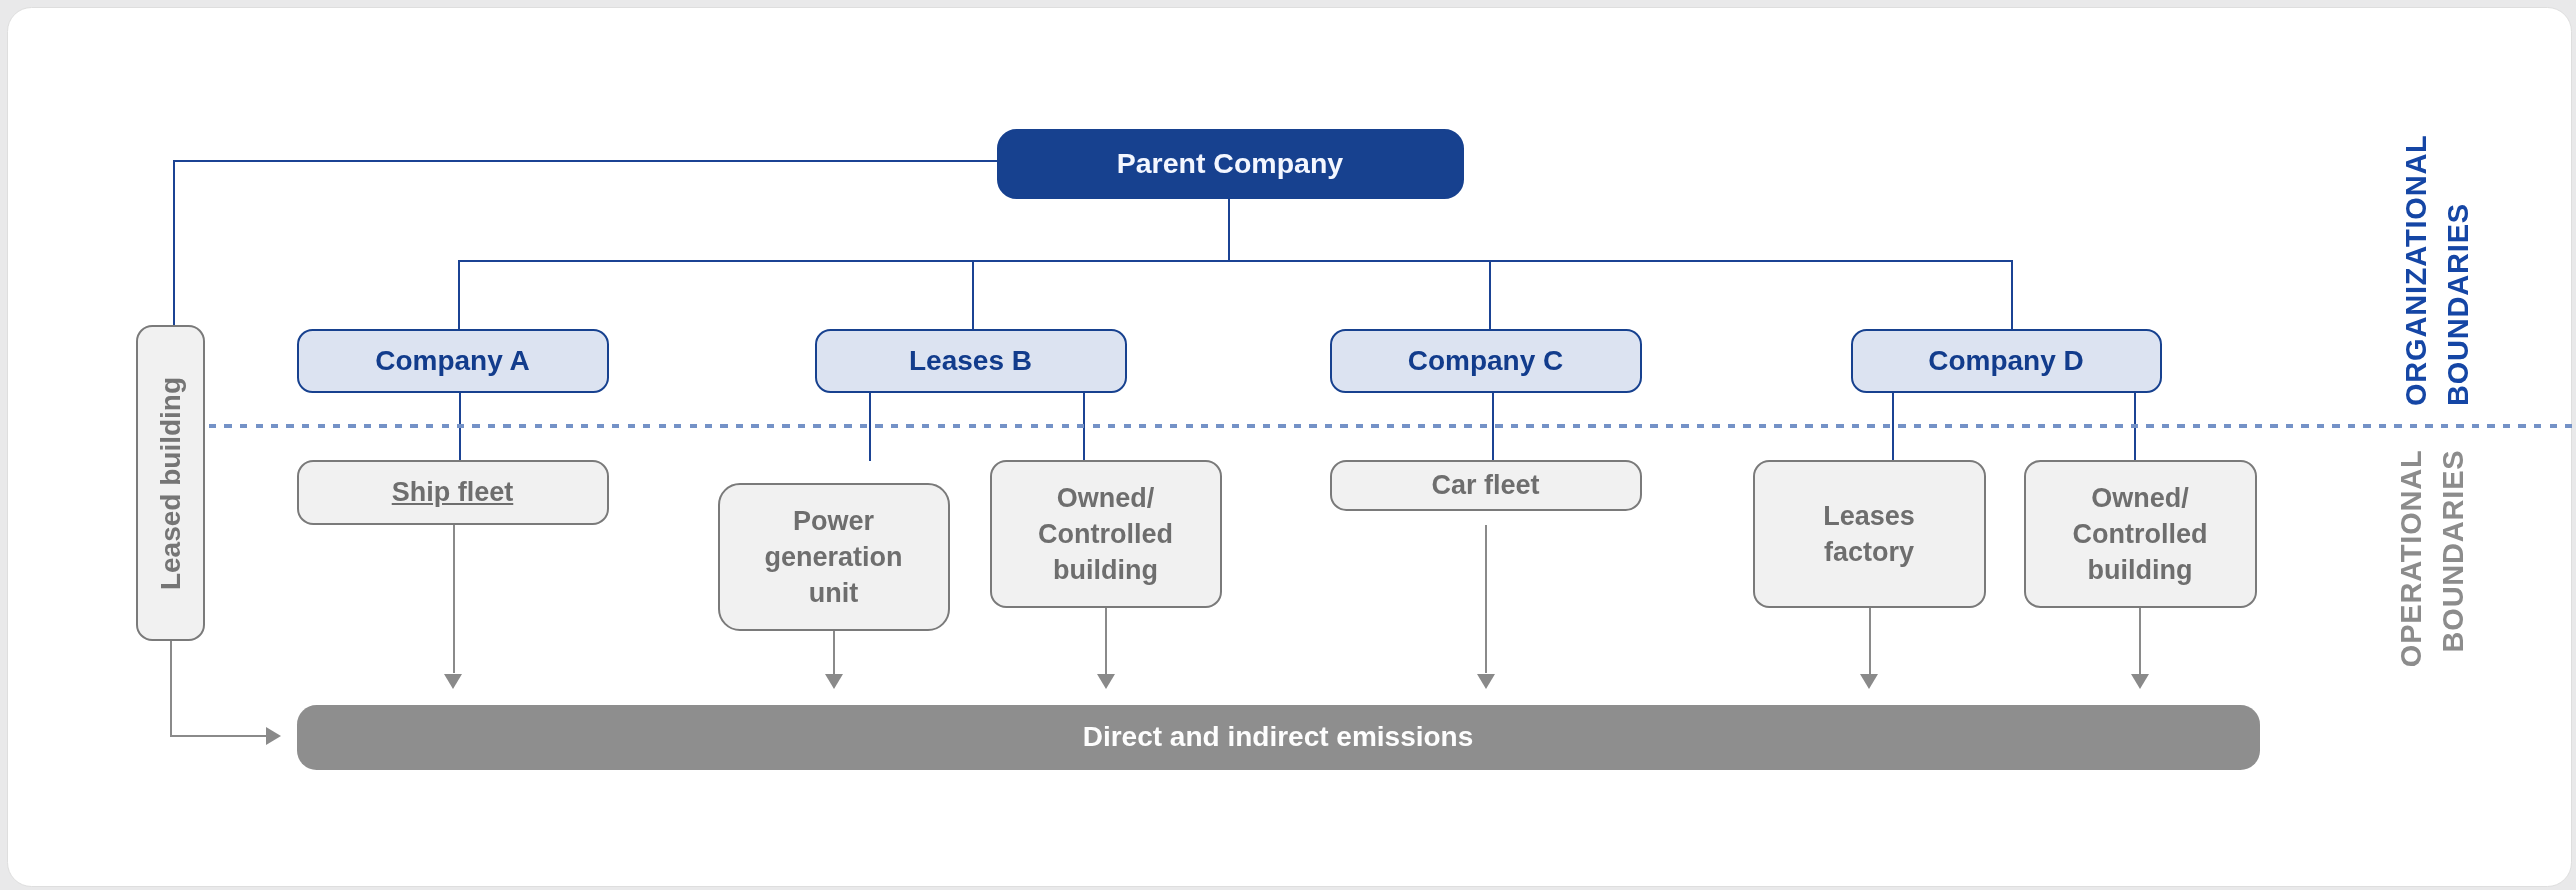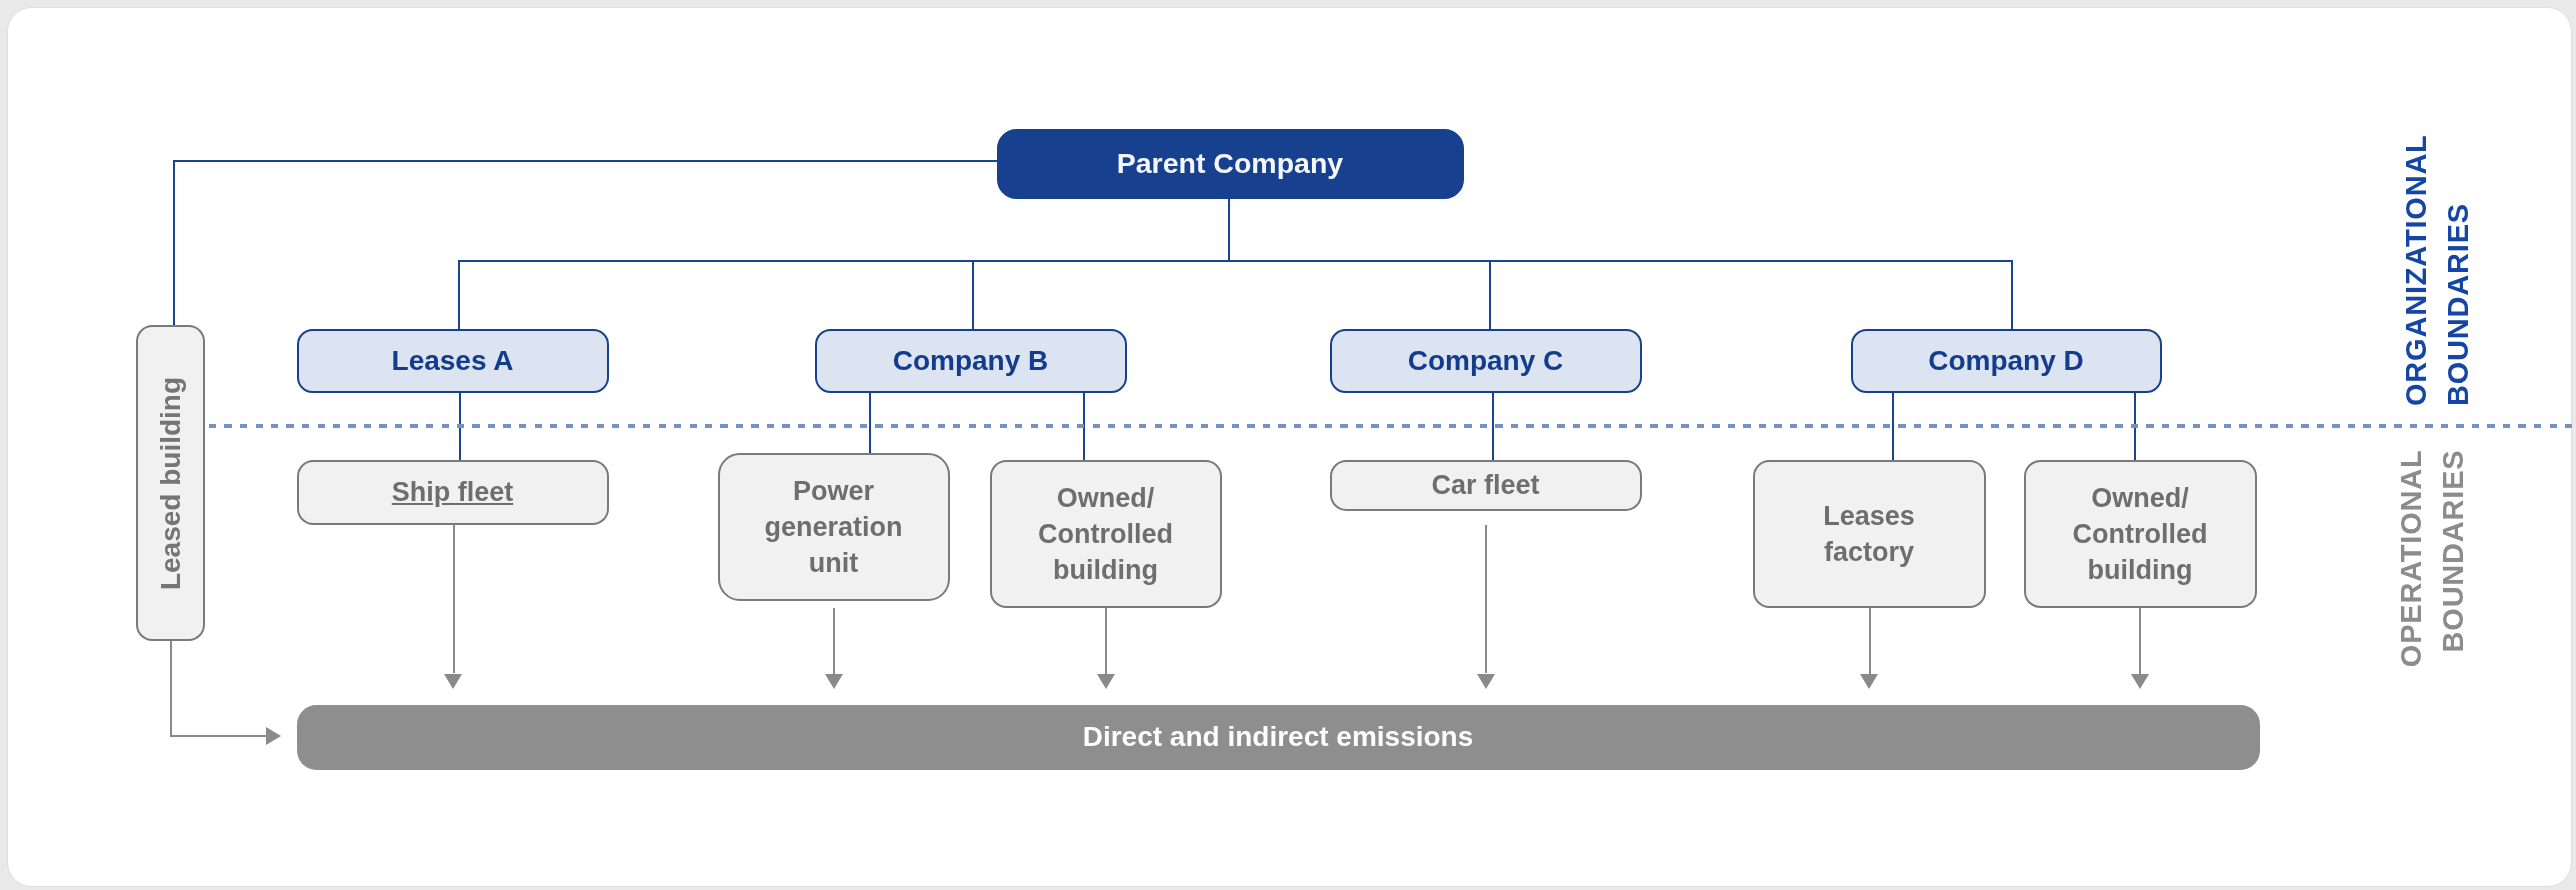--- a/index.html
+++ b/index.html
@@ -107,41 +107,41 @@
     <div class="gline" style="left:162px;top:727px;width:96px;height:2.4px;"></div>
     <div class="arrow-right" style="left:258px;top:719px;"></div>
 
     <div class="dotted"></div>
 
     <div class="node parent" style="left:989px;top:121px;width:467px;height:70px;">
       <span>Parent Company</span>
     </div>
 
     <div class="node company" style="left:289px;top:321px;width:312px;height:64px;">
-      <span>Leases A</span>
+      <span>Company A</span>
     </div>
     <div class="node company" style="left:807px;top:321px;width:312px;height:64px;">
-      <span>Company B</span>
+      <span>Leases B</span>
     </div>
     <div class="node company" style="left:1843px;top:321px;width:311px;height:64px;">
       <span>Company D</span>
     </div>
     <div class="node company" style="left:1322px;top:321px;width:312px;height:64px;">
       <span>Company C</span>
     </div>
 
     <div class="node leased" style="left:128px;top:317px;width:69px;height:316px;"></div>
     <div class="leased-text" style="left:9.8px;top:440px;width:307px;height:71px;">
       <span>Leased building</span>
     </div>
 
     <div class="node asset" style="left:289px;top:452px;width:312px;height:65px;text-decoration:underline;">
       <span>Ship fleet</span>
     </div>
-    <div class="node asset" style="left:710px;top:445px;width:232px;height:148px;border-radius:22px;">
+    <div class="node asset" style="left:710px;top:475px;width:232px;height:148px;border-radius:22px;">
       <span>Power
 generation
 unit</span>
     </div>
     <div class="node asset" style="left:982px;top:452px;width:232px;height:148px;">
       <span>Owned/
 Controlled
 building</span>
     </div>
     <div class="node asset" style="left:1322px;top:452px;width:312px;height:51px;">

